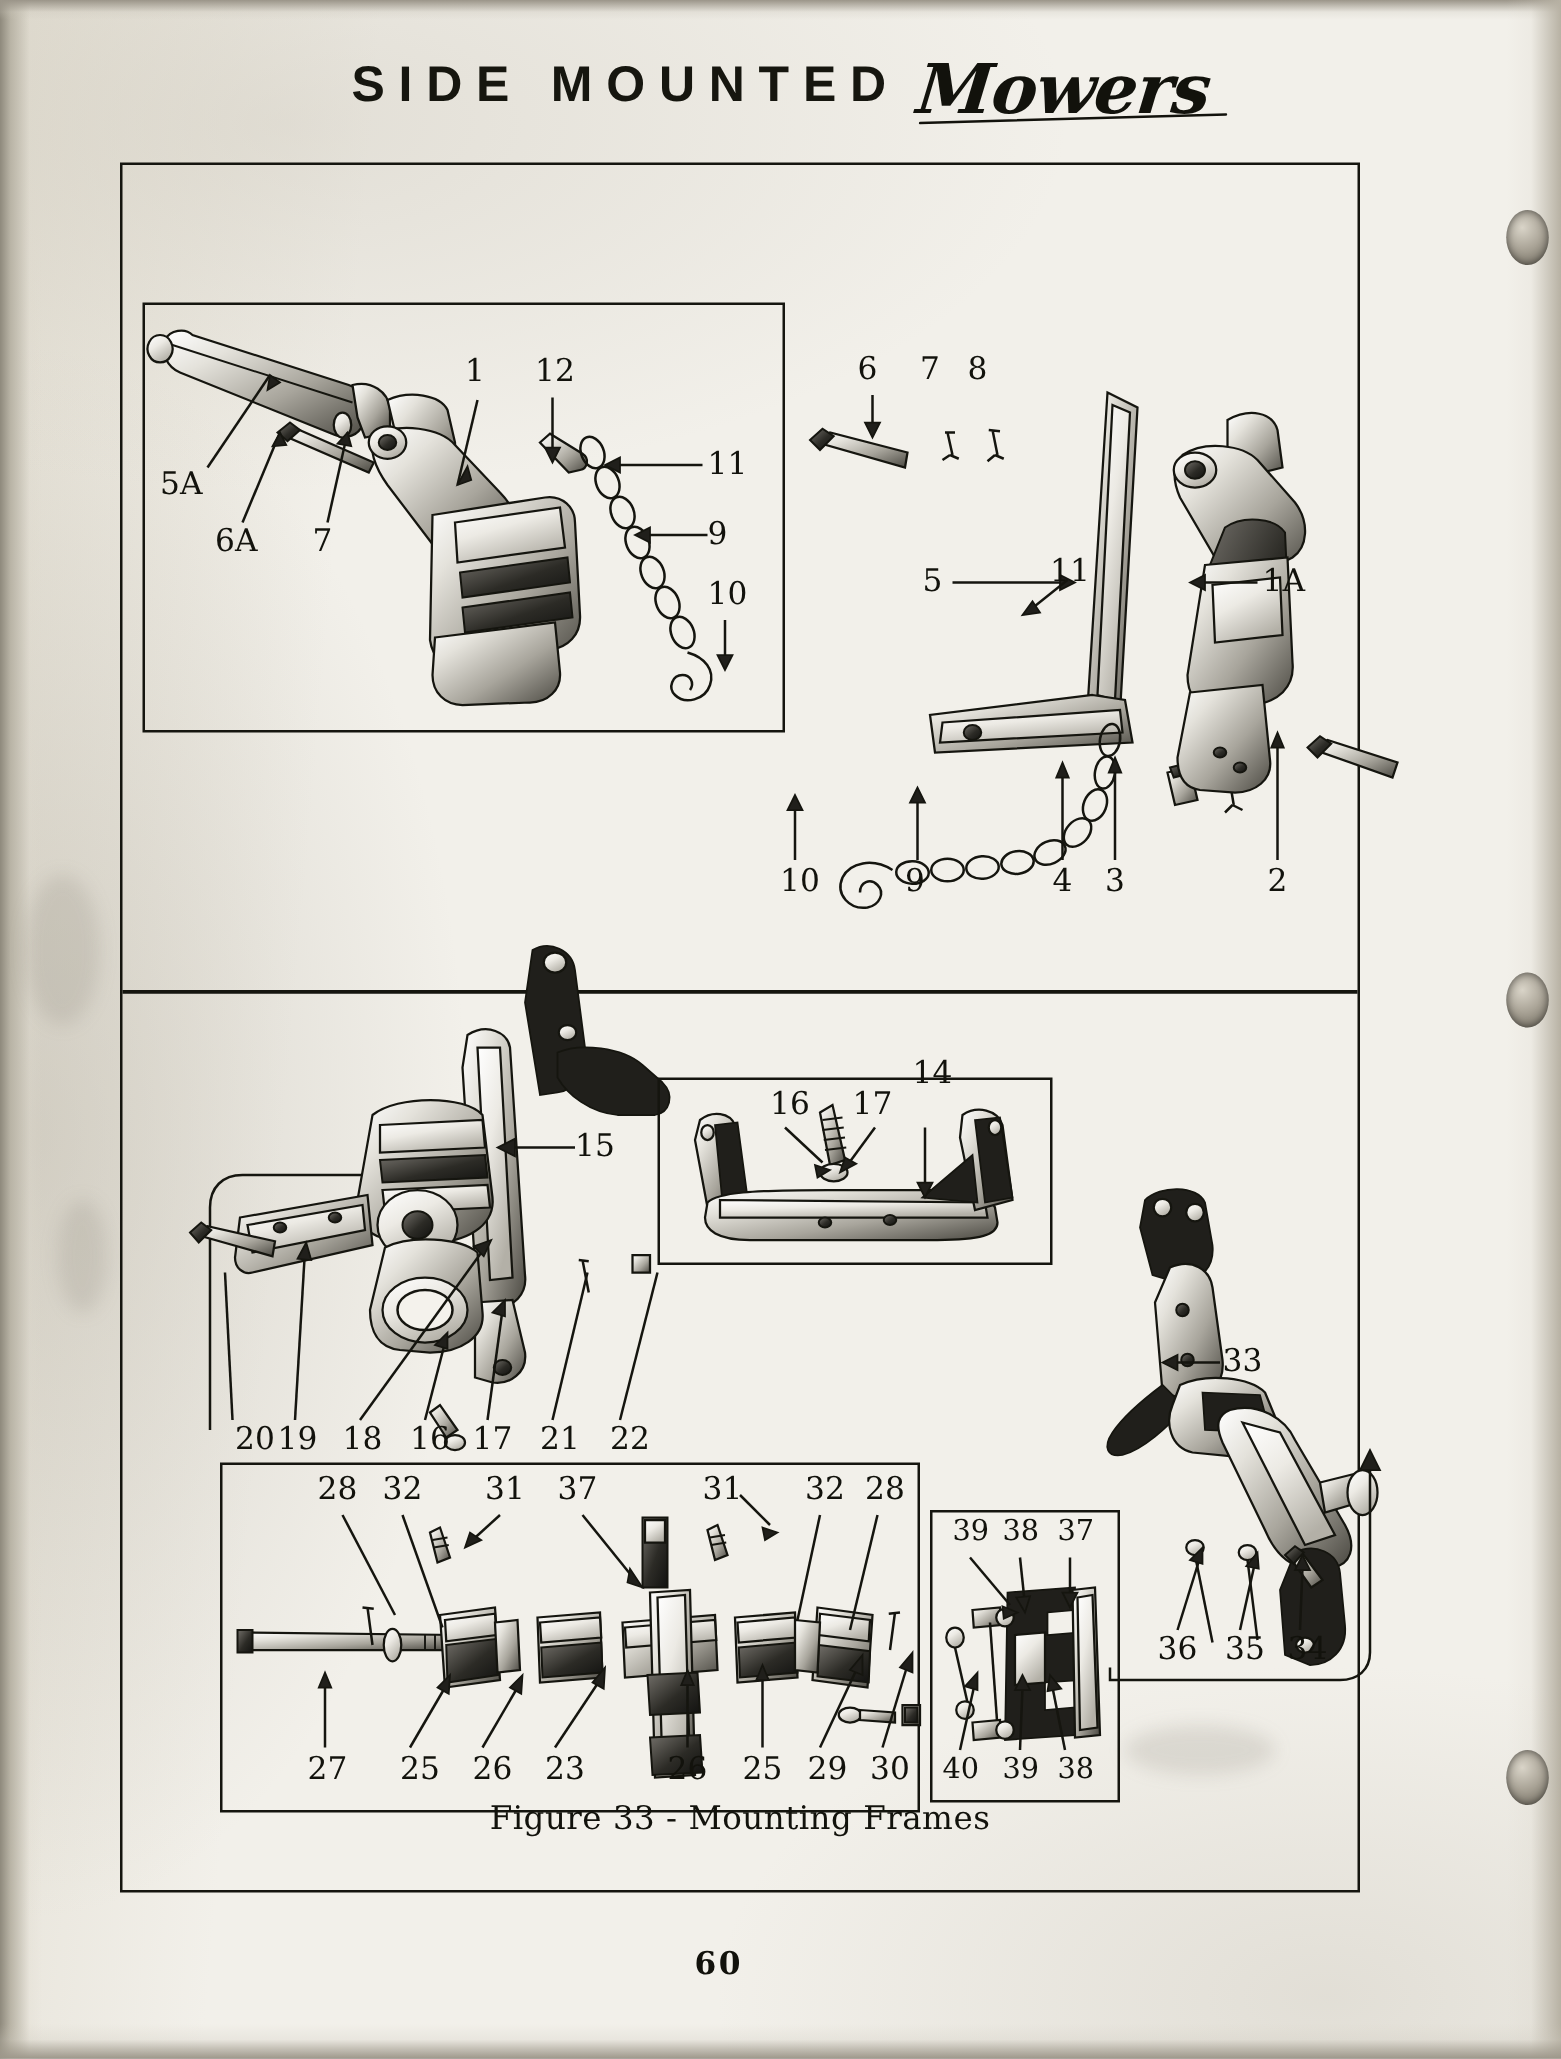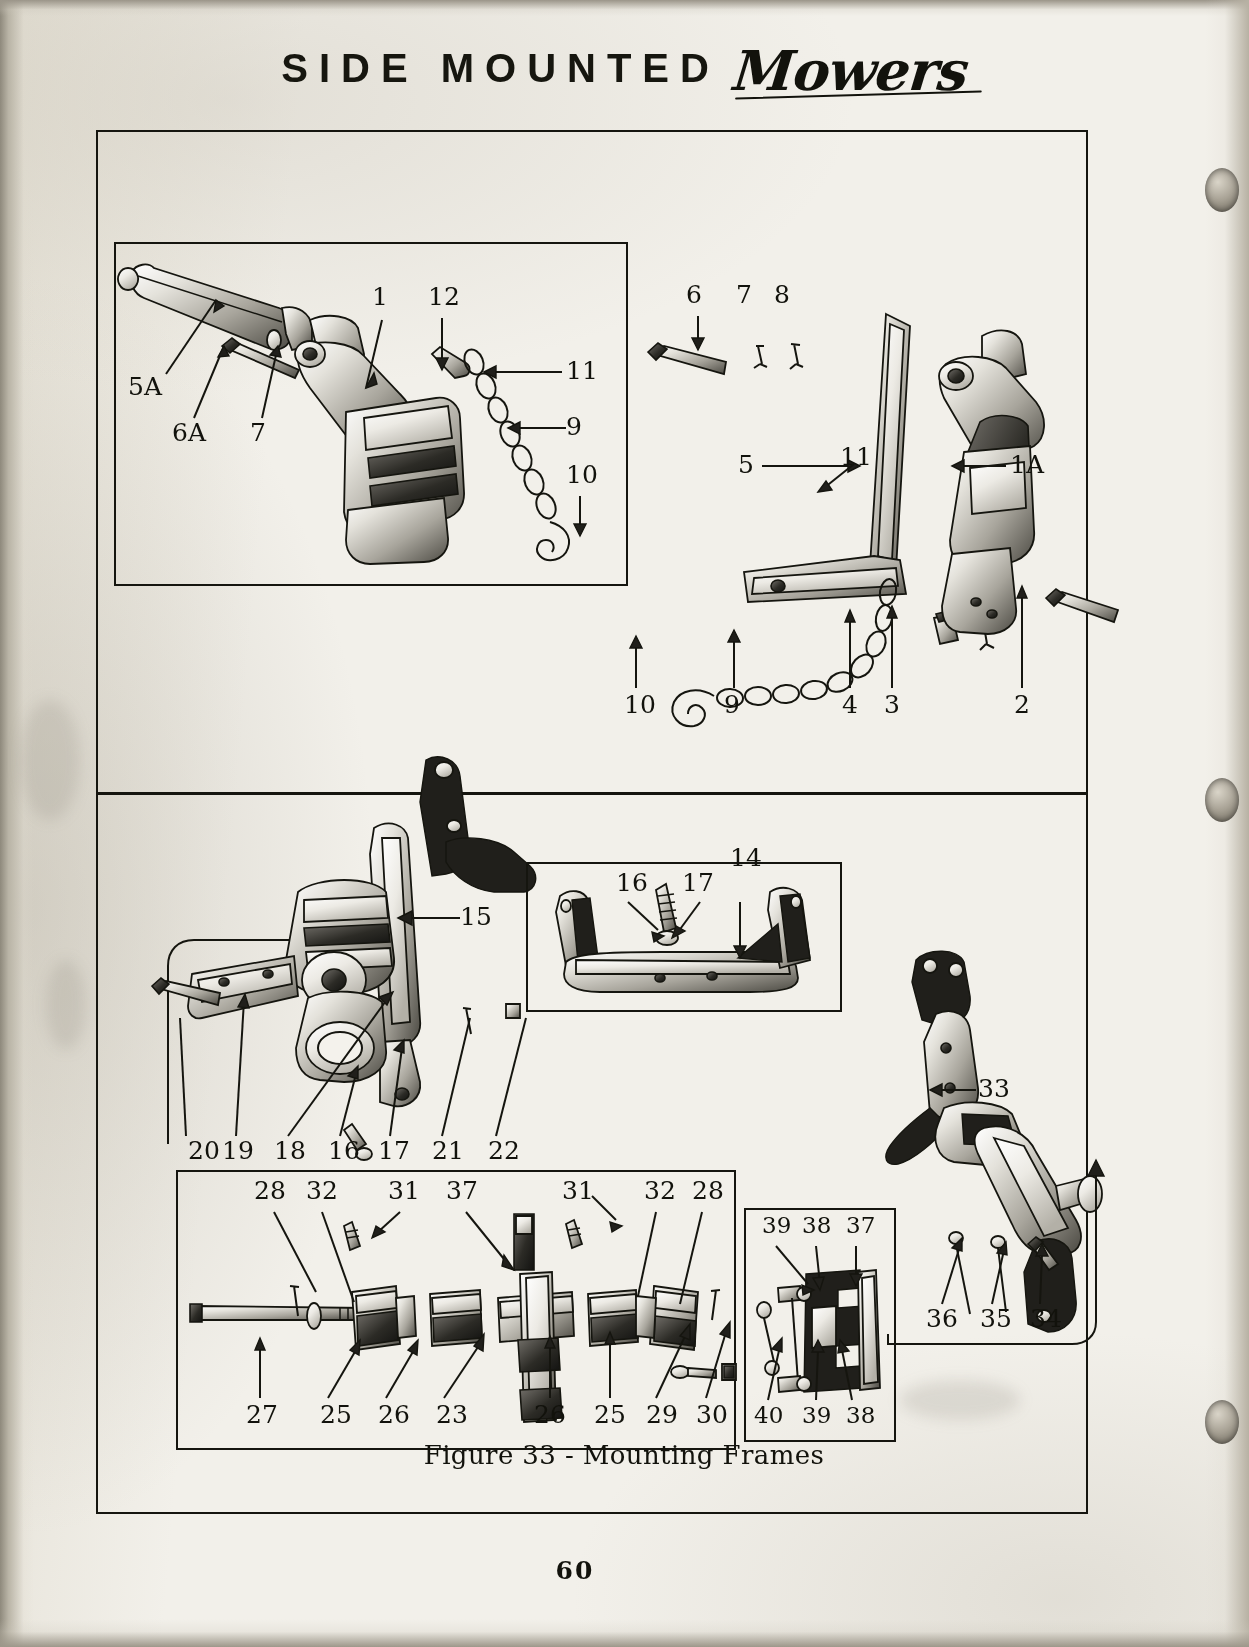--- a/index.html
+++ b/index.html
@@ -64,21 +64,21 @@
   .inset{position:absolute;border:2.5px solid #15150f;}
 
   .callout{
     position:absolute;font-family:"DejaVu Serif", serif;font-size:25px;color:#12120c;
     line-height:1;white-space:nowrap;
   }
   .callout.sm{font-size:23px;}
 
   .caption{
     position:absolute;left:0;bottom:42px;width:100%;text-align:center;
-    font-family:"DejaVu Serif", serif;font-size:26px;color:#12120c;letter-spacing:.4px;padding-left:32px;
+    font-family:"DejaVu Serif", serif;font-size:26px;color:#12120c;letter-spacing:.4px;
   }
   .page-no{
     position:absolute;left:0;top:1556px;width:1150px;text-align:center;
     font-family:"DejaVu Serif", serif;font-weight:bold;font-size:25px;color:#12120c;letter-spacing:2px;
   }
 
   
   .art{position:absolute;}
 
   svg{overflow:visible;}

